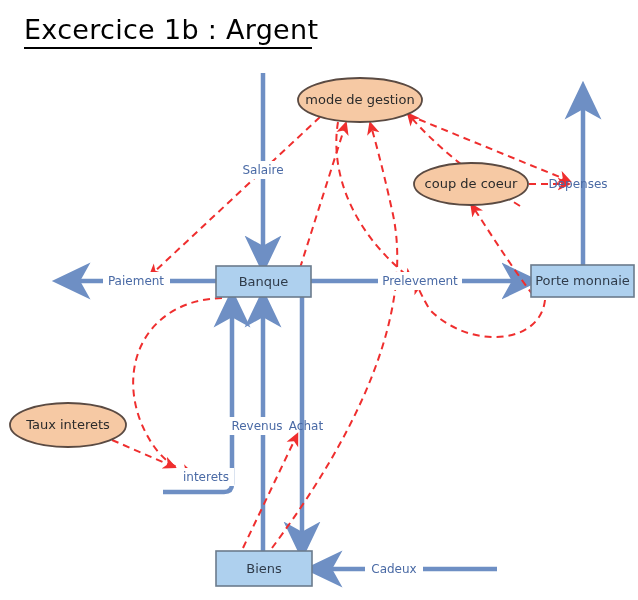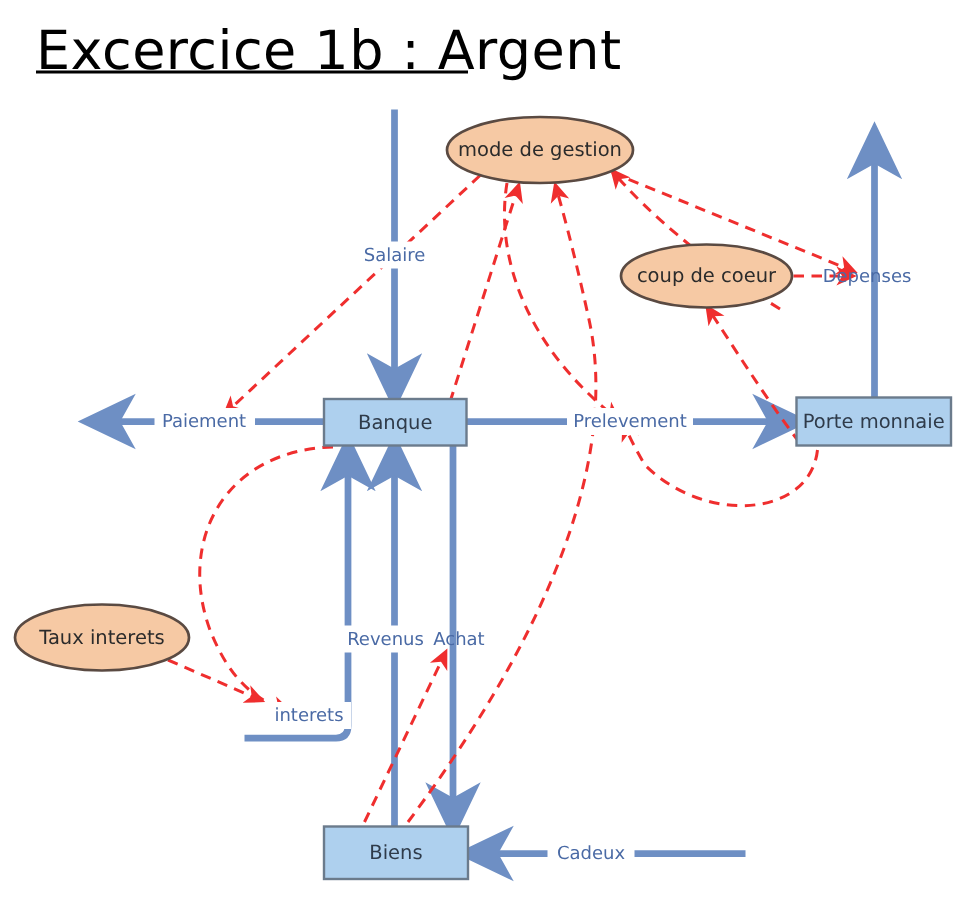--- a/index.html
+++ b/index.html
@@ -25,21 +25,21 @@
     position: absolute;
     left: 0;
     top: 0;
     width: 638px;
     height: 600px;
   }
   .page-title {
     position: absolute;
     left: 24px;
     top: 14px;
-    font-size: 36px;
+    font-size: 27px;
     color: #000000;
     font-family: "DejaVu Sans", sans-serif;
     letter-spacing: 0.3px;
     white-space: nowrap;
   }
   .title-underline {
     position: absolute;
     left: 24px;
     top: 47px;
     width: 288px;

